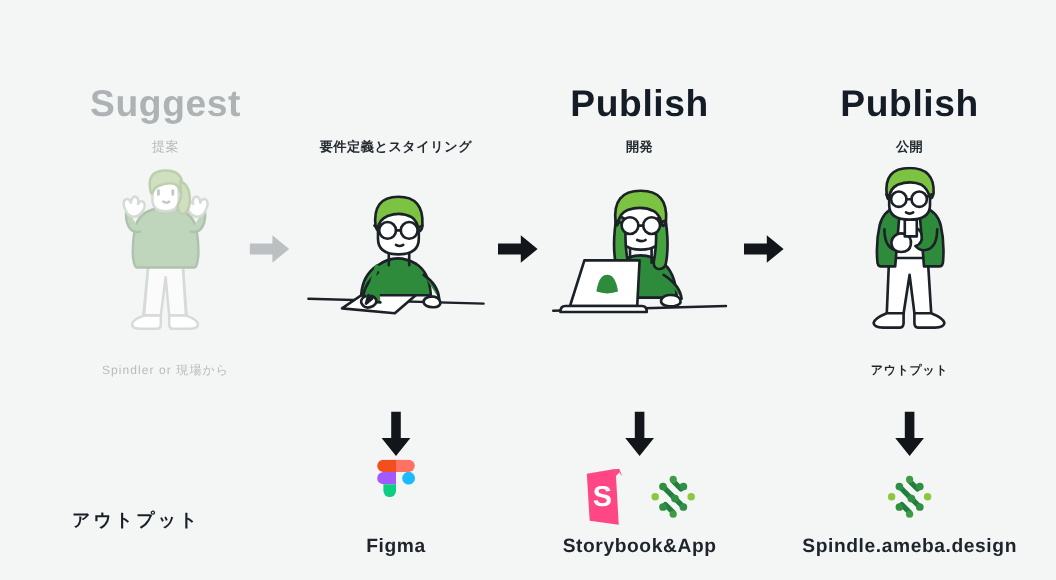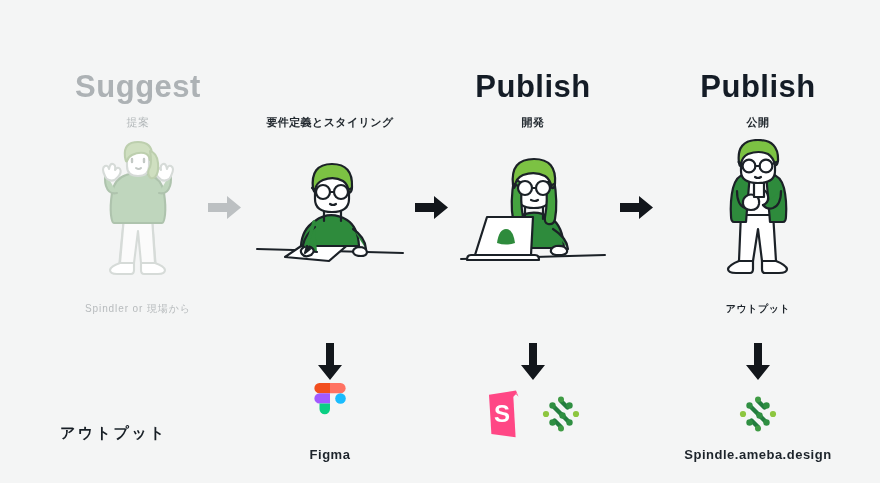--- a/index.html
+++ b/index.html
@@ -127,21 +127,21 @@
     display: flex;
     align-items: center;
     justify-content: center;
     gap: 16px;
   }
   .output-name {
     position: absolute;
     top: 404px;
     left: -20px;
     width: 240px;
-    font-size: 13px;
+    font-size: 16px;
     font-weight: 700;
     letter-spacing: 0.5px;
     color: #1d242b;
   }
 </style>
 </head>
 <body style="background: rgb(244, 245, 245);">
 
 <div class="board">
 
@@ -305,20 +305,21 @@
         <circle cx="28.5" cy="28.5" r="3.2" fill="#2f8f42"></circle>
         <circle cx="28.5" cy="11.5" r="3.2" fill="#2f8f42"></circle>
         <circle cx="11.5" cy="28.5" r="3.2" fill="#2f8f42"></circle>
         <circle cx="20" cy="5.5" r="3" fill="#3f9b44"></circle>
         <circle cx="20" cy="34.5" r="3" fill="#3f9b44"></circle>
         <circle cx="5" cy="20" r="3.1" fill="#8dc63f"></circle>
         <circle cx="35" cy="20" r="3.1" fill="#8dc63f"></circle>
       </svg>
     </div>
 
+    <div class="output-name">Storybook&amp;App</div>
   </div>
 
   <div class="col col-publish">
     <div class="step-title">Publish</div>
     <div class="step-sub">公開</div>
 
     <div class="illo">
       <svg width="96" height="140" viewBox="0 0 96 140">
         <g fill="none" stroke="#1b2127" stroke-width="2.2" stroke-linecap="round" stroke-linejoin="round">
 

